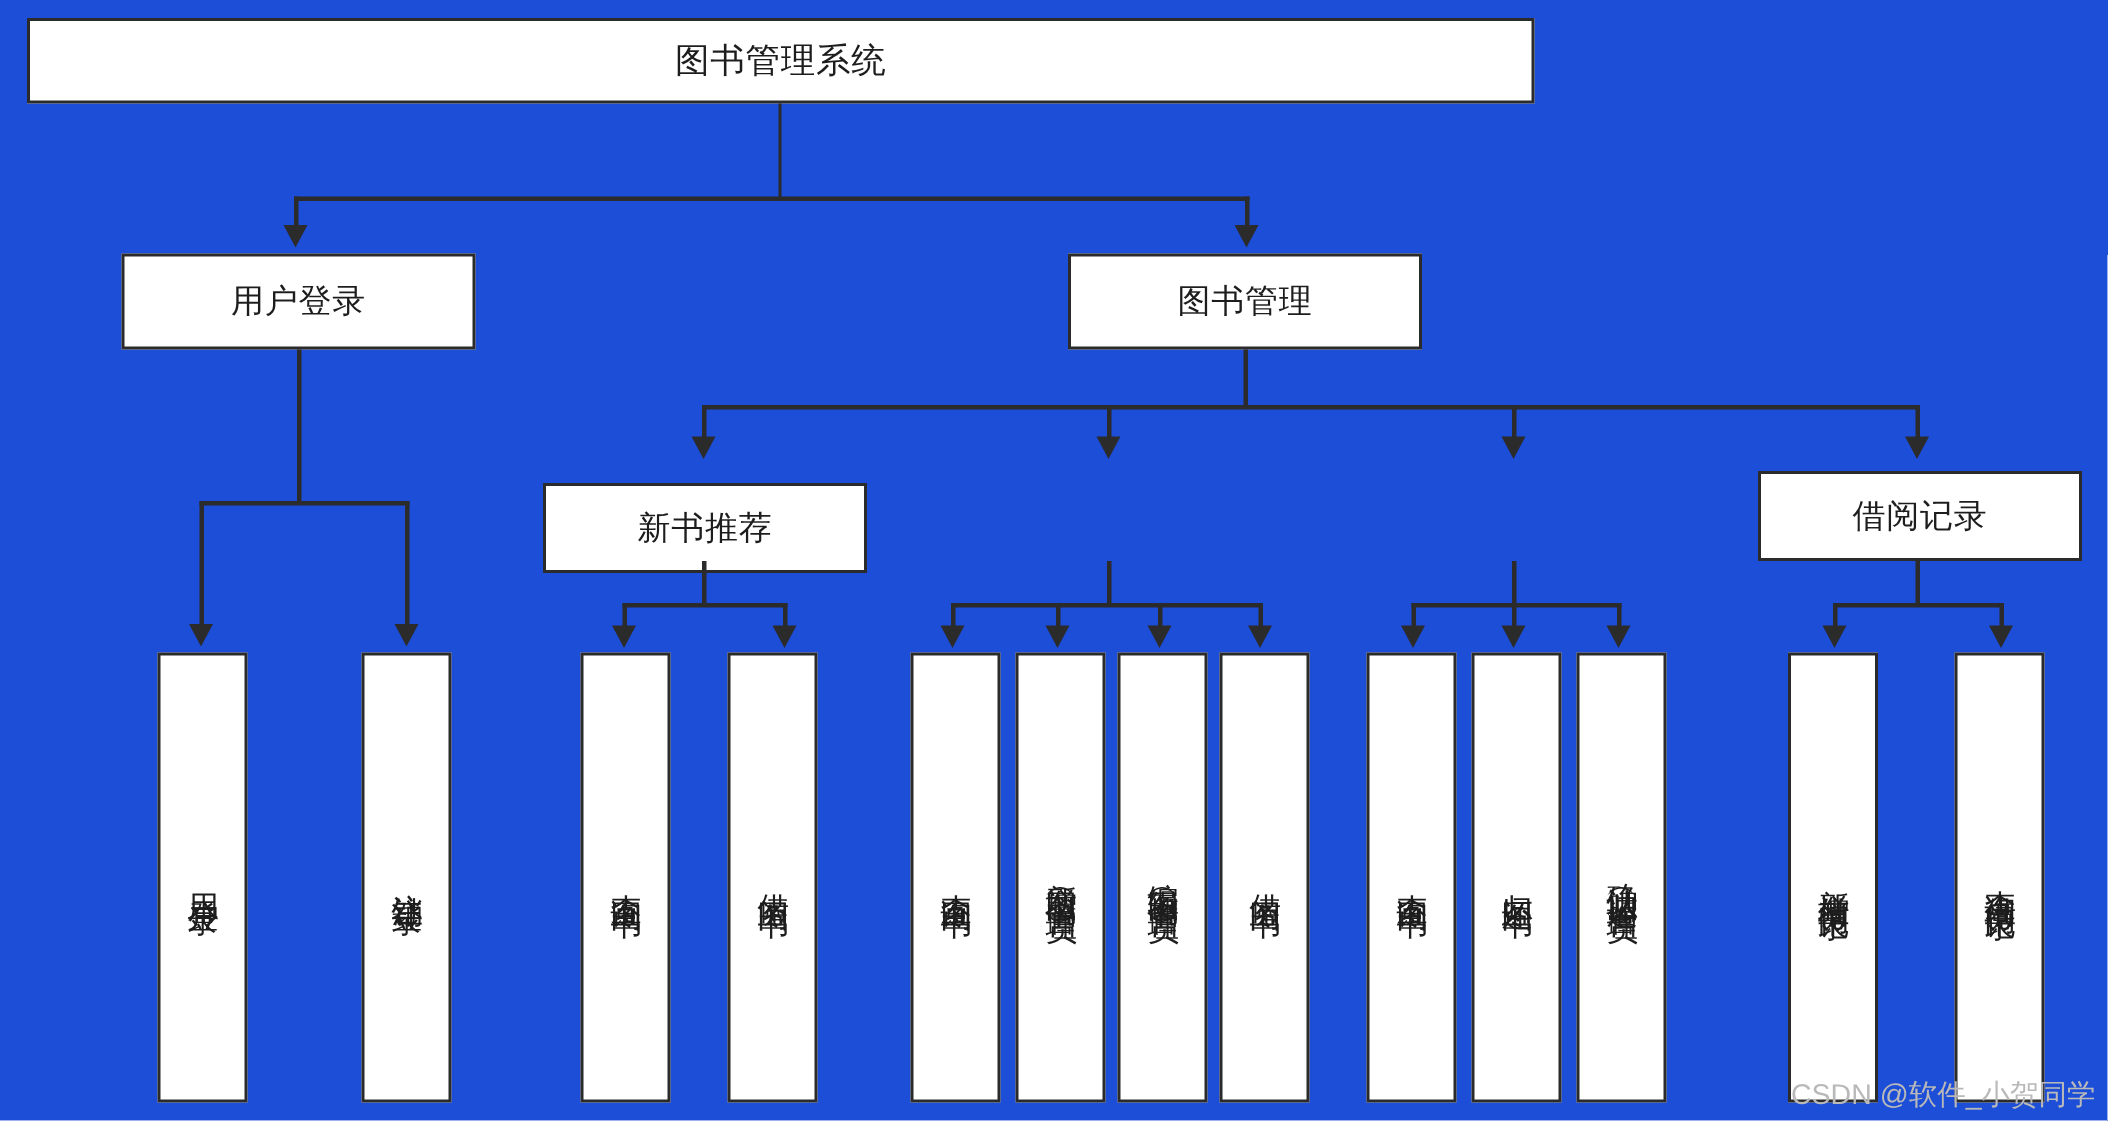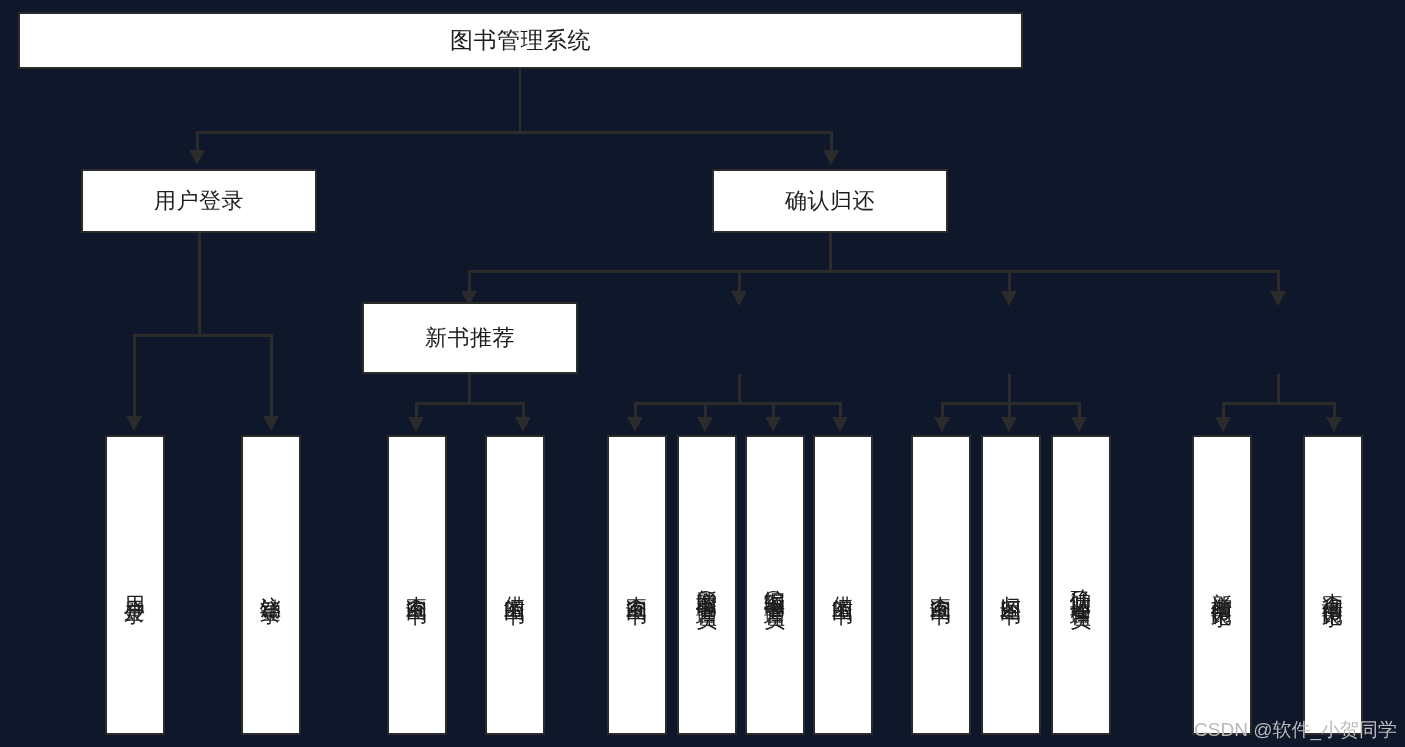--- a/index.html
+++ b/index.html
@@ -7,21 +7,21 @@
     padding: 0;
     background: #ffffff;
   }
   body {
     font-family: "Liberation Sans", "DejaVu Sans", sans-serif;
   }
   #canvas {
     position: relative;
     width: 1405px;
     height: 747px;
-    background: #0f172a;
+    background: #1d4ed8;
     overflow: hidden;
   }
   
   .node {
     position: absolute;
     box-sizing: border-box;
     background: #ffffff;
     border: 2px solid #2b2b2b;
     display: flex;
     align-items: center;
@@ -91,43 +91,46 @@
   <div class="edge v" style="left:196px; top:131px; width:3px; height:20px;"></div>
   <div class="edge v" style="left:830px; top:131px; width:3px; height:20px;"></div>
   <div class="arrow" style="left:189px; top:150px;"></div>
   <div class="arrow" style="left:823px; top:150px;"></div>
 
   <div class="node" style="left:81px; top:169px; width:236px; height:64px;">
     <span class="label">用户登录</span>
   </div>
 
   <div class="node" style="left:712px; top:169px; width:236px; height:64px;">
-    <span class="label">确认归还</span>
+    <span class="label">图书管理</span>
   </div>
 
   <div class="edge v" style="left:198px; top:233px; width:3px; height:103px;"></div>
   <div class="edge h" style="left:133px; top:334px; width:140px; height:3px;"></div>
   <div class="edge v" style="left:133px; top:334px; width:3px; height:84px;"></div>
   <div class="edge v" style="left:270px; top:334px; width:3px; height:84px;"></div>
   <div class="arrow" style="left:126px; top:416px;"></div>
   <div class="arrow" style="left:263px; top:416px;"></div>
 
   <div class="edge v" style="left:829px; top:233px; width:3px; height:39px;"></div>
   <div class="edge h" style="left:468px; top:270px; width:812px; height:3px;"></div>
   <div class="edge v" style="left:468px; top:270px; width:3px; height:22px;"></div>
   <div class="edge v" style="left:738px; top:270px; width:3px; height:22px;"></div>
   <div class="edge v" style="left:1008px; top:270px; width:3px; height:22px;"></div>
   <div class="edge v" style="left:1277px; top:270px; width:3px; height:22px;"></div>
   <div class="arrow" style="left:461px; top:291px;"></div>
   <div class="arrow" style="left:731px; top:291px;"></div>
   <div class="arrow" style="left:1001px; top:291px;"></div>
   <div class="arrow" style="left:1270px; top:291px;"></div>
 
-  <div class="node" style="left:362px; top:302px; width:216px; height:72px;">
+  <div class="node" style="left:362px; top:322px; width:216px; height:60px;">
     <span class="label">新书推荐</span>
+  </div>
+  <div class="node" style="left:1172px; top:314px; width:216px; height:60px;">
+    <span class="label">借阅记录</span>
   </div>
 
   <div class="edge v" style="left:468px; top:374px; width:3px; height:30px;"></div>
   <div class="edge h" style="left:415px; top:402px; width:110px; height:3px;"></div>
   <div class="edge v" style="left:415px; top:402px; width:3px; height:17px;"></div>
   <div class="edge v" style="left:522px; top:402px; width:3px; height:17px;"></div>
   <div class="arrow" style="left:408px; top:417px;"></div>
   <div class="arrow" style="left:515px; top:417px;"></div>
 
   <div class="edge v" style="left:738px; top:374px; width:3px; height:30px;"></div>

